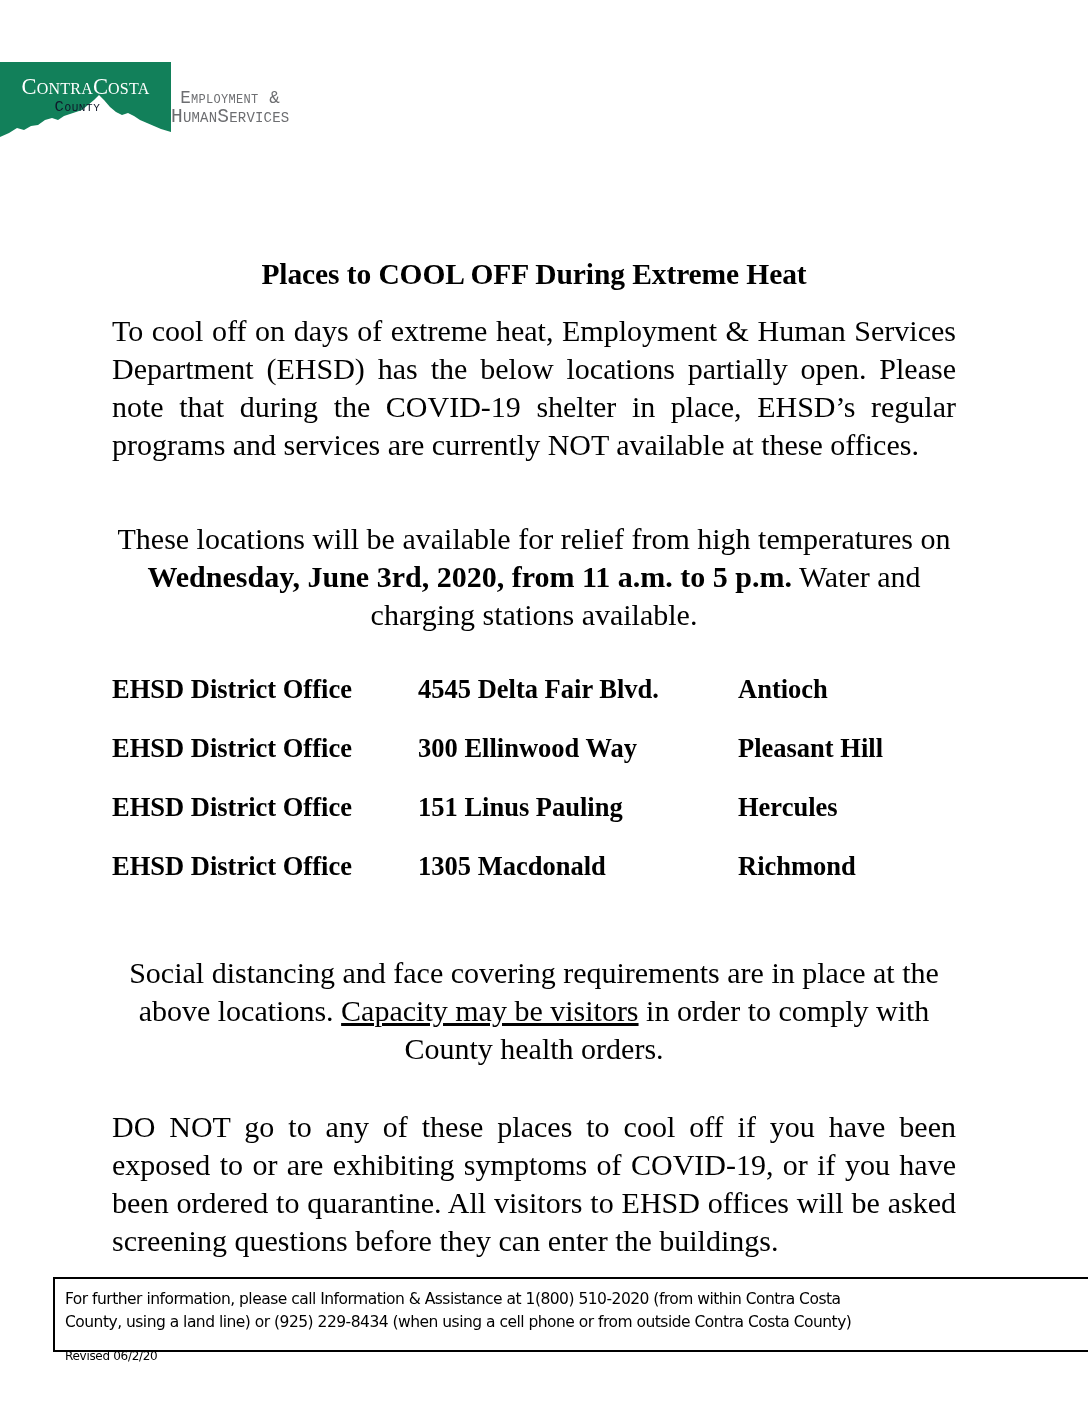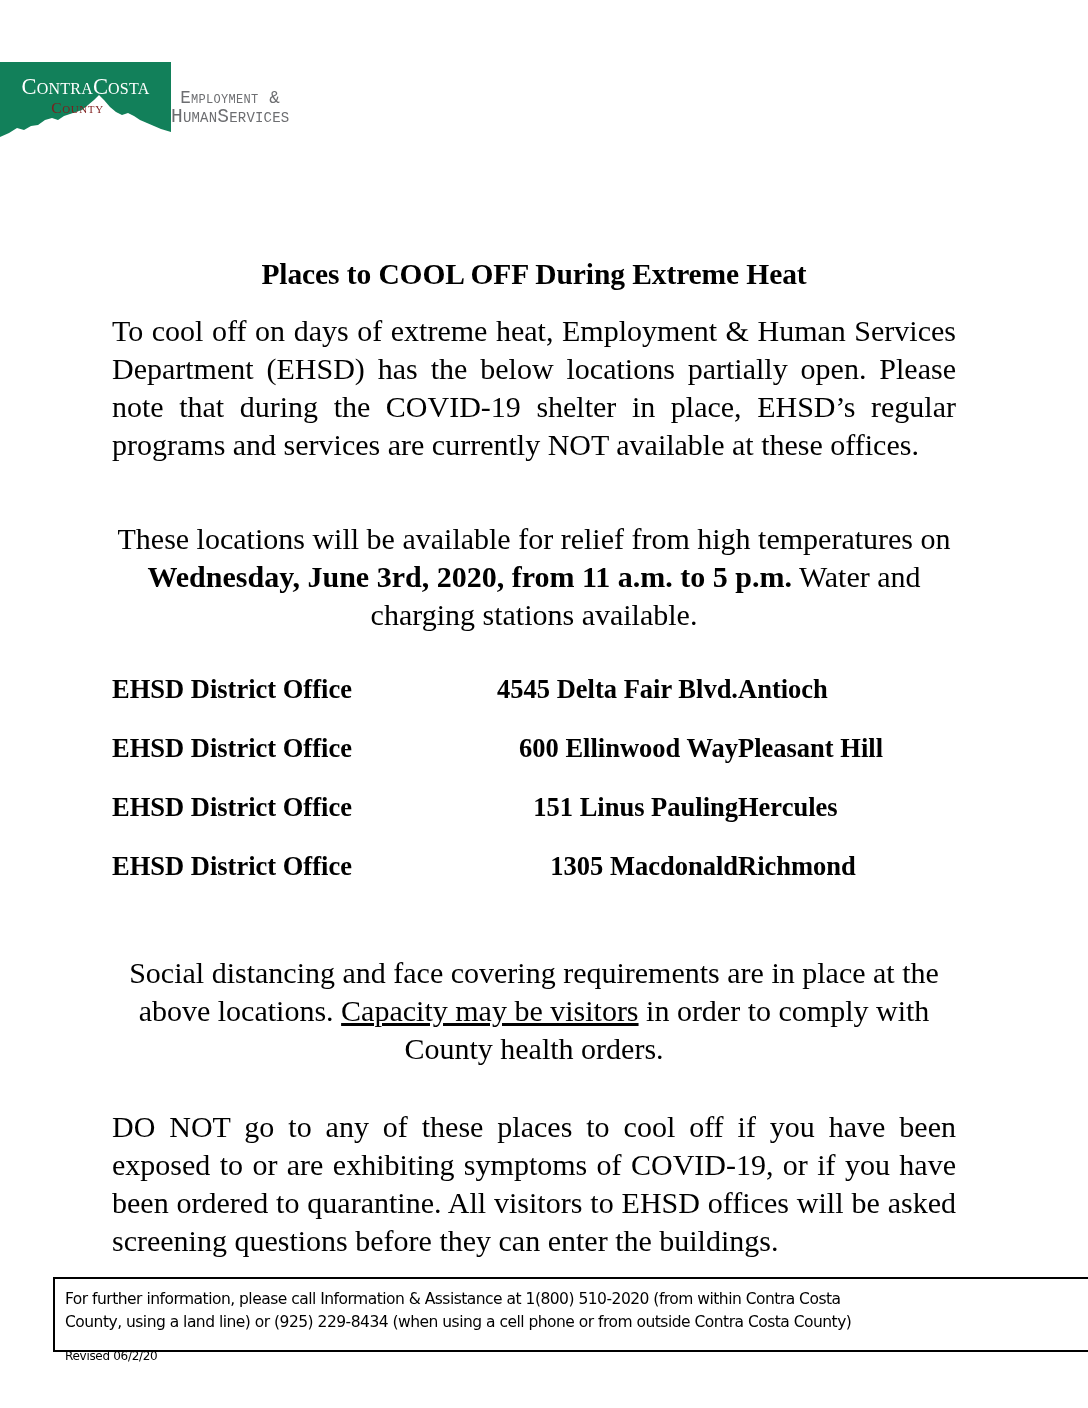--- a/index.html
+++ b/index.html
@@ -49,22 +49,22 @@
     line-height: 1;
     font-variant: small-caps;
     white-space: nowrap;
   }
   .logo-line2 {
     position: absolute;
     top: 38px;
     left: 0;
     right: 16px;
     text-align: center;
-    color: #7f1d1d;
-    font-family: Liberation Serif, serif;
+    color: #0f172a;
+    font-family: Liberation Mono, monospace;
     font-size: 15.5px;
     letter-spacing: 0.6px;
     line-height: 1;
     font-variant: small-caps;
     white-space: nowrap;
   }
   .logo-sub {
     margin-top: 5px;
     text-align: center;
     color: #6d6e71;
@@ -112,21 +112,21 @@
     width: 100%;
     font-weight: bold;
     font-size: 26.5px;
   }
   table.locations td {
     padding: 0 0 28px 0;
     vertical-align: top;
     white-space: nowrap;
   }
   td.c-office { width: 306px; }
-  td.c-address { width: 320px; text-align: right; }
+  td.c-address { width: 320px; }
   td.c-city { width: auto; }
 
   
   .contact-box {
     position: absolute;
     left: 53px;
     top: 1277px;
     width: 1076px;
     border: 2px solid #000000;
     box-sizing: border-box;
@@ -190,21 +190,21 @@
 
   <table class="locations">
     <tbody>
       <tr>
         <td class="c-office">EHSD District Office</td>
         <td class="c-address">4545 Delta Fair Blvd.</td>
         <td class="c-city">Antioch</td>
       </tr>
       <tr>
         <td class="c-office">EHSD District Office</td>
-        <td class="c-address">600 Ellinwood Way</td>
+        <td class="c-address">300 Ellinwood Way</td>
         <td class="c-city">Pleasant Hill</td>
       </tr>
       <tr>
         <td class="c-office">EHSD District Office</td>
         <td class="c-address">151 Linus Pauling</td>
         <td class="c-city">Hercules</td>
       </tr>
       <tr>
         <td class="c-office">EHSD District Office</td>
         <td class="c-address">1305 Macdonald</td>

